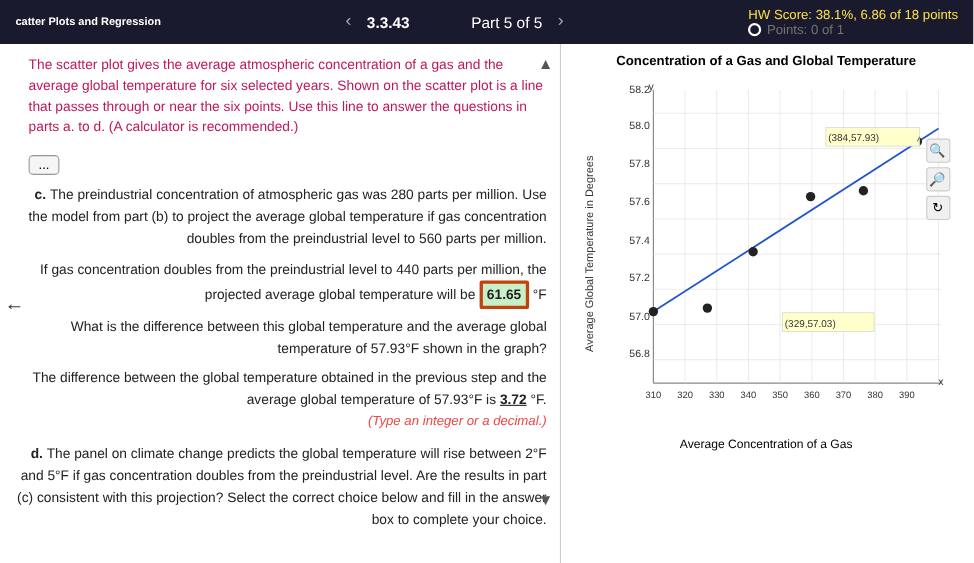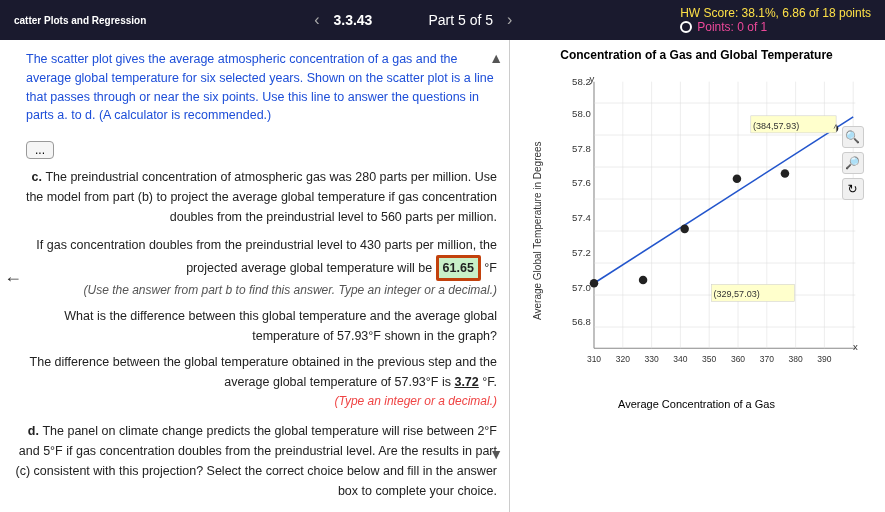--- a/index.html
+++ b/index.html
@@ -42,21 +42,21 @@
       color: #aaa;
       font-size: 16px;
       cursor: pointer;
       padding: 2px 6px;
     }
     .header-right {
       text-align: right;
       font-size: 12px;
     }
     .hw-score { color: #fde047; }
-    .points { display: flex; align-items: center; gap: 5px; color: #ec4899; }
+    .points { display: flex; align-items: center; gap: 5px; color: #737373; }
     .points-circle {
       width: 12px; height: 12px;
       border-radius: 50%;
       border: 2px solid #fff;
       display: inline-block;
     }
 
     
     .main {
       display: flex;
@@ -86,21 +86,21 @@
       top: 50%;
       transform: translateY(-50%);
       font-size: 18px;
       color: #333;
       cursor: pointer;
     }
 
     .intro-text {
       font-size: 12.5px;
       line-height: 1.5;
-      color: #1d4ed8;
+      color: #be185d;
       margin-bottom: 10px;
       margin-left: 14px;
     }
 
     .dots-btn {
       display: inline-block;
       border: 1px solid #999;
       border-radius: 4px;
       padding: 1px 8px;
       font-size: 12px;
@@ -264,25 +264,24 @@
       
       <div class="dots-btn">...</div>
 
       
       <div class="question-block">
         <p>
           <strong>c. </strong>
           <span>The preindustrial concentration of atmospheric gas was 280 parts per million. Use the model from part (b) to project the average global temperature if gas concentration doubles from the preindustrial level to 560 parts per million.</span>
         </p>
         <p style="margin-top:8px;">
-          <span>If gas concentration doubles from the preindustrial level to 430 parts per million, the projected average global temperature will be</span>
+          <span>If gas concentration doubles from the preindustrial level to 440 parts per million, the projected average global temperature will be</span>
           <span class="highlight-box">61.65</span>
           <span>°F</span>
         </p>
-        <p style="font-style:italic;color:#555;font-size:12px;">(Use the answer from part b to find this answer. Type an integer or a decimal.)</p>
         <p style="margin-top:6px;">What is the difference between this global temperature and the average global temperature of 57.93°F shown in the graph?</p>
         <p style="margin-top:6px;">
           <span>The difference between the global temperature obtained in the previous step and the average global temperature of 57.93°F is</span>
           <span class="underline-val">3.72</span>
           <span>°F.</span>
         </p>
         <p style="font-style:italic;color:#ef4444;font-size:12px;">(Type an integer or a decimal.)</p>
       </div>
 
       

